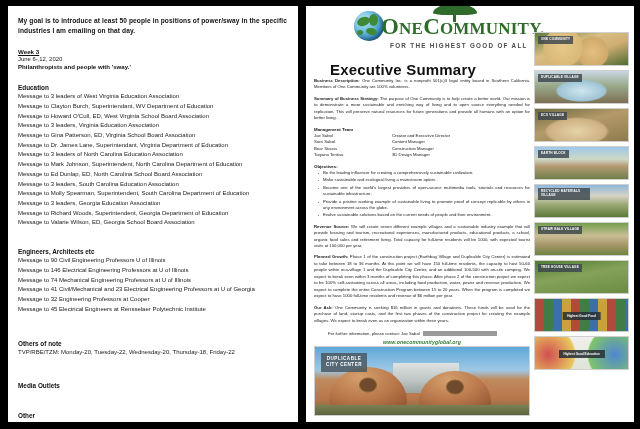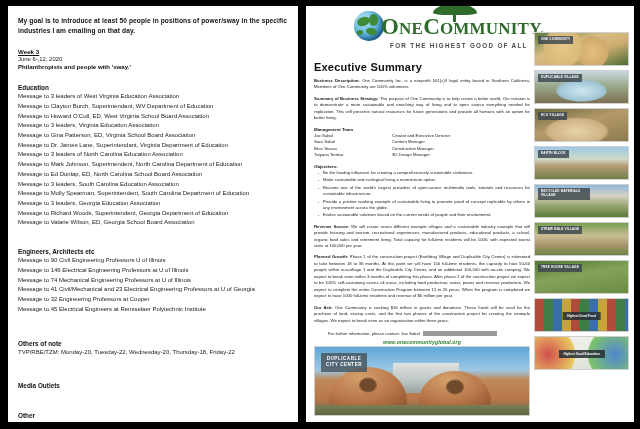--- a/index.html
+++ b/index.html
@@ -73,22 +73,22 @@
     background:#2f6b2a;border-radius:50% 50% 40% 40%/ 90% 90% 20% 20%;
   }
   .tree .trunk{
     position:absolute;left:20px;top:9px;width:3px;height:9px;background:#2f6b2a;
   }
   .tagline{
     position:absolute;left:84px;top:36px;
     font-size:6.3px;font-weight:bold;color:#4a4a4a;letter-spacing:1.3px;
   }
   .exec-title{
-    font-size:11px;font-weight:bold;color:#111;
-    margin:3px 0 5px 8px;letter-spacing:0.2px;
+    font-size:15px;font-weight:bold;color:#111;
+    margin:3px 0 5px 24px;letter-spacing:0.2px;
   }
   .body-col{
     position:absolute;left:8px;top:72px;width:216px;
   }
   .p{font-size:4.25px;color:#1a1a1a;line-height:1.52;text-align:justify;margin-bottom:5px;}
   .p b{font-weight:bold;}
   .mt-head{font-size:4.4px;font-weight:bold;color:#111;margin-bottom:1px;}
   .mt-row{display:flex;font-size:4.25px;color:#1a1a1a;line-height:1.55;}
   .mt-name{width:78px;flex:none;}
   .obj-head{font-size:4.4px;font-weight:bold;color:#111;margin:5px 0 1px 0;}

